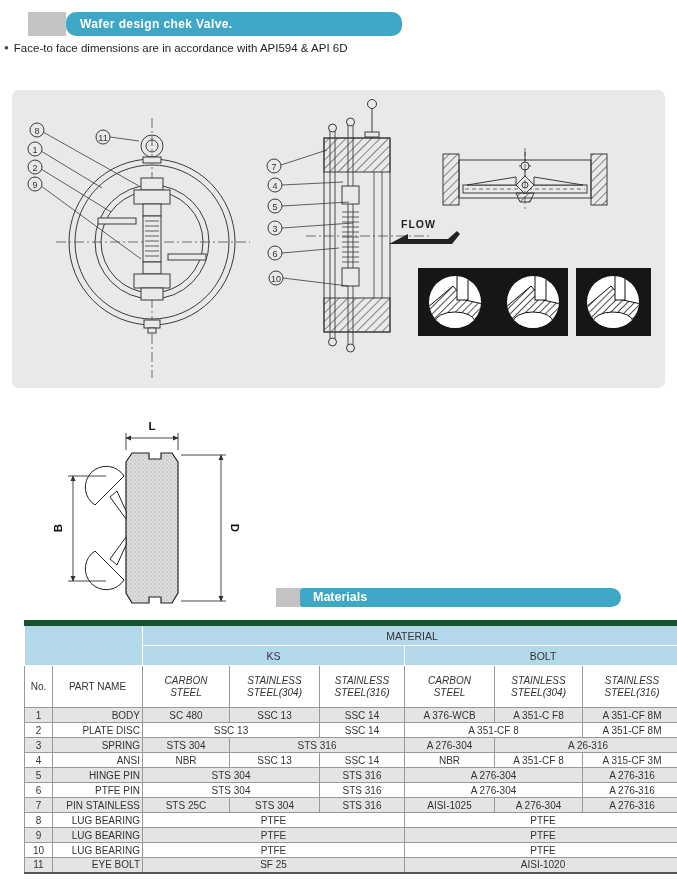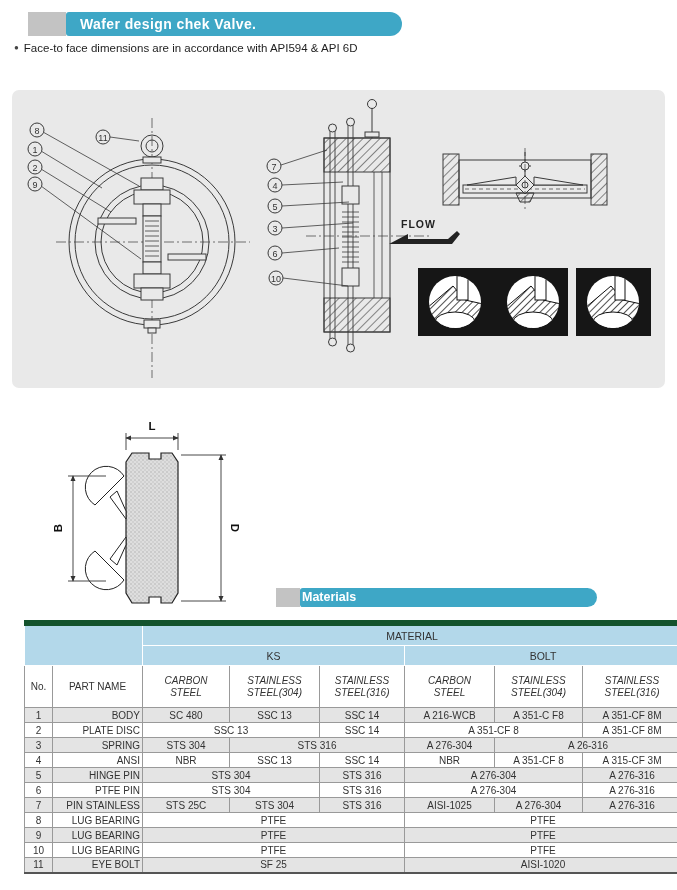--- a/index.html
+++ b/index.html
@@ -3,27 +3,27 @@
 <meta charset="utf-8">
 <style>
   html,body{margin:0;padding:0;background:#fff;}
   .page{position:relative;width:677px;height:890px;background:#ffffff;overflow:hidden;
         font-family:"Liberation Sans",sans-serif;color:#222;}
   
   .bar-square{position:absolute;background:#c3c3c3;}
   .bar-teal{position:absolute;background:#3ea7c6;color:#fff;font-weight:bold;
             border-radius:3px 12px 12px 3px;box-sizing:border-box;}
   #title-square{left:28px;top:12px;width:38px;height:24px;}
-  #title-bar{left:66px;top:12px;width:336px;height:24px;font-size:14px;line-height:24px;
-             padding-left:14px;letter-spacing:.4px;}
+  #title-bar{left:66px;top:12px;width:336px;height:24px;font-size:12px;line-height:24px;
+             padding-left:14px;letter-spacing:.4px;border-radius:10px;}
   #materials-square{left:276px;top:588px;width:24px;height:19px;}
-  #materials-bar{left:300px;top:588px;width:297px;height:19px;font-size:12.5px;line-height:19px;
-                 padding-left:2px;border-radius:3px 10px 10px 3px;}
+  #materials-bar{left:300px;top:588px;width:321px;height:19px;font-size:12.5px;line-height:19px;
+                 padding-left:13px;border-radius:3px 10px 10px 3px;}
   
-  .bullets{position:absolute;left:14px;top:40px;font-size:11.5px;color:#1e1e1e;}
+  .bullets{position:absolute;left:4px;top:40px;font-size:11.5px;color:#1e1e1e;}
   .bullet-line{height:16px;line-height:16px;white-space:nowrap;}
   .bullet-dot{display:inline-block;font-size:8px;vertical-align:2px;margin-right:5px;color:#444;}
   
   .panel{position:absolute;left:12px;top:90px;width:653px;height:298px;background:#e9e9e9;border-radius:7px;}
   .dimsvg{position:absolute;left:50px;top:415px;}
   
   .mat-table{position:absolute;left:24px;top:620px;width:657px;border-collapse:collapse;
              table-layout:fixed;font-size:10px;color:#333;
              border-top:6px solid #14532d;border-bottom:2px solid #555;}
   .mat-table td{border:1px solid #999;text-align:center;padding:0 2px;overflow:hidden;white-space:nowrap;}
@@ -273,21 +273,21 @@
 STEEL(316)</td>
       </tr>
     </thead>
     <tbody id="mat-tbody">
         <tr class="alt">
           <td>1</td>
           <td class="pname">BODY</td>
           <td>SC 480</td>
           <td>SSC 13</td>
           <td>SSC 14</td>
-          <td>A 216-WCB</td>
+          <td>A 376-WCB</td>
           <td>A 351-C F8</td>
           <td>A 351-CF 8M</td>
         </tr>
         <tr>
           <td>2</td>
           <td class="pname">PLATE DISC</td>
           <td colspan="2">SSC 13</td>
           <td>SSC 14</td>
           <td colspan="2">A 351-CF 8</td>
           <td>A 351-CF 8M</td>

